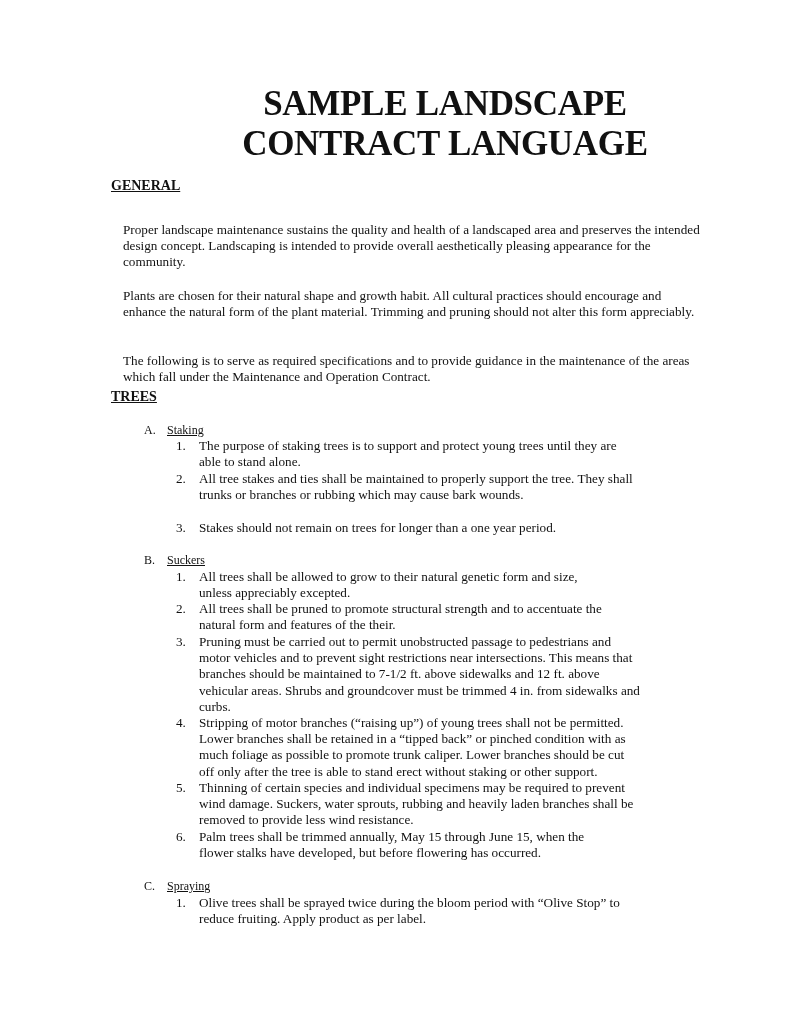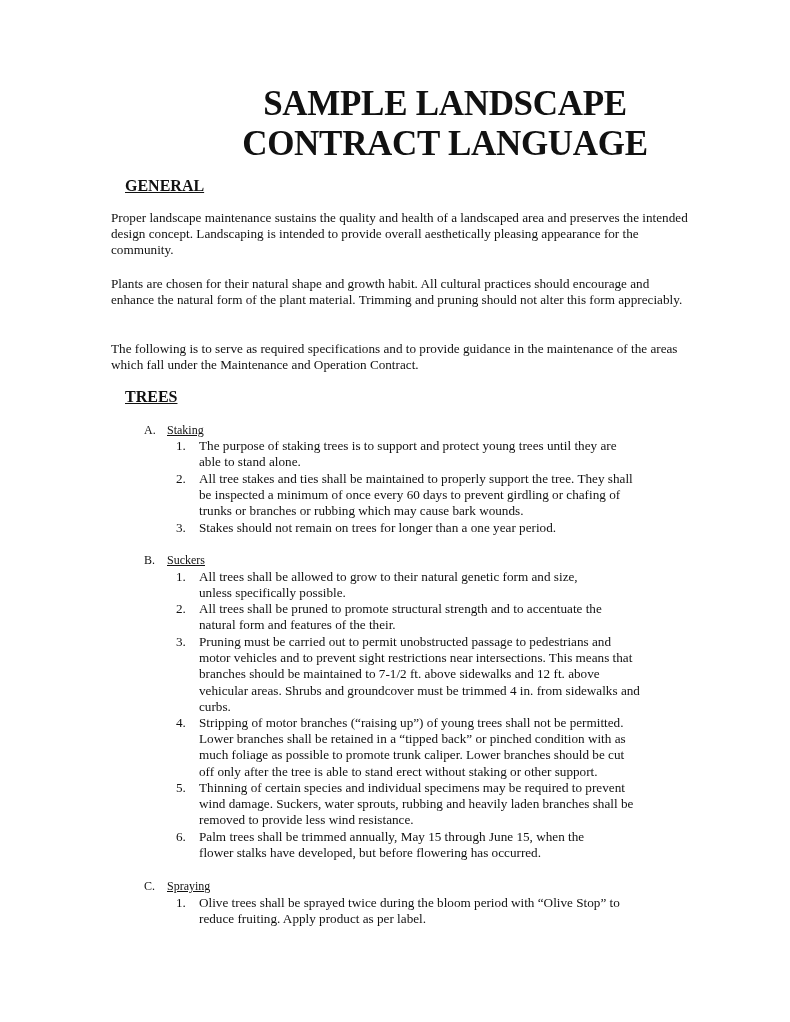--- a/index.html
+++ b/index.html
@@ -8,26 +8,26 @@
     font-family: "Liberation Serif", "DejaVu Serif", serif;
     color: #111111;
   }
   .page { position: absolute; left: 0; top: 0; width: 790px; height: 1022px; border-radius: 26px; }
   .title {
     position: absolute; left: 190px; width: 510px; top: 84px;
     text-align: center; font-weight: bold; font-size: 35px; line-height: 40px;
     letter-spacing: -0.3px;
   }
   .heading {
-    position: absolute; left: 125px; font-weight: bold; font-size: 16px;
+    position: absolute; left: 111px; font-weight: bold; font-size: 14px;
     text-decoration: underline; line-height: 16px; font-family: Liberation Serif, serif;
   }
   .para {
     position: absolute; left: 111px; width: 580px; font-size: 13.2px; line-height: 16.2px;
-    margin: 0;
+    margin: 12px;
   }
   .sec-label {
     position: absolute; left: 144px; font-size: 12px; line-height: 16px;
   }
   .sec-label .letter { display: inline-block; width: 23px; }
   .sec-label .name { text-decoration: underline; }
   .item {
     position: absolute; left: 176px; width: 500px; font-size: 13.2px; line-height: 16.2px;
   }
   .item .num { position: absolute; left: 0; top: 0; width: 22px; }
@@ -55,35 +55,34 @@
     <span class="letter">A.</span><span class="name">Staking</span>
   </div>
   <div class="item" style="top:438px">
     <span class="num">1.</span>
     <span class="txt">The purpose of staking trees is to support and protect young trees until they are</span>
     <span class="txt">able to stand alone.</span>
   </div>
   <div class="item" style="top:471px">
     <span class="num">2.</span>
     <span class="txt">All tree stakes and ties shall be maintained to properly support the tree. They shall</span>
-    <span class="txt">be inspected a minimum of once every 60 days to prevent girdling or chafing of</span>
     <span class="txt">trunks or branches or rubbing which may cause bark wounds.</span>
   </div>
   <div class="item" style="top:520px">
     <span class="num">3.</span>
     <span class="txt">Stakes should not remain on trees for longer than a one year period.</span>
   </div>
 
   <div class="sec-label" style="top:552px">
     <span class="letter">B.</span><span class="name">Suckers</span>
   </div>
   <div class="item" style="top:569px">
     <span class="num">1.</span>
     <span class="txt">All trees shall be allowed to grow to their natural genetic form and size,</span>
-    <span class="txt">unless specifically possible.</span>
+    <span class="txt">unless appreciably excepted.</span>
   </div>
   <div class="item" style="top:601px">
     <span class="num">2.</span>
     <span class="txt">All trees shall be pruned to promote structural strength and to accentuate the</span>
     <span class="txt">natural form and features of the their.</span>
   </div>
   <div class="item" style="top:634px">
     <span class="num">3.</span>
     <span class="txt">Pruning must be carried out to permit unobstructed passage to pedestrians and</span>
     <span class="txt">motor vehicles and to prevent sight restrictions near intersections. This means that</span>

